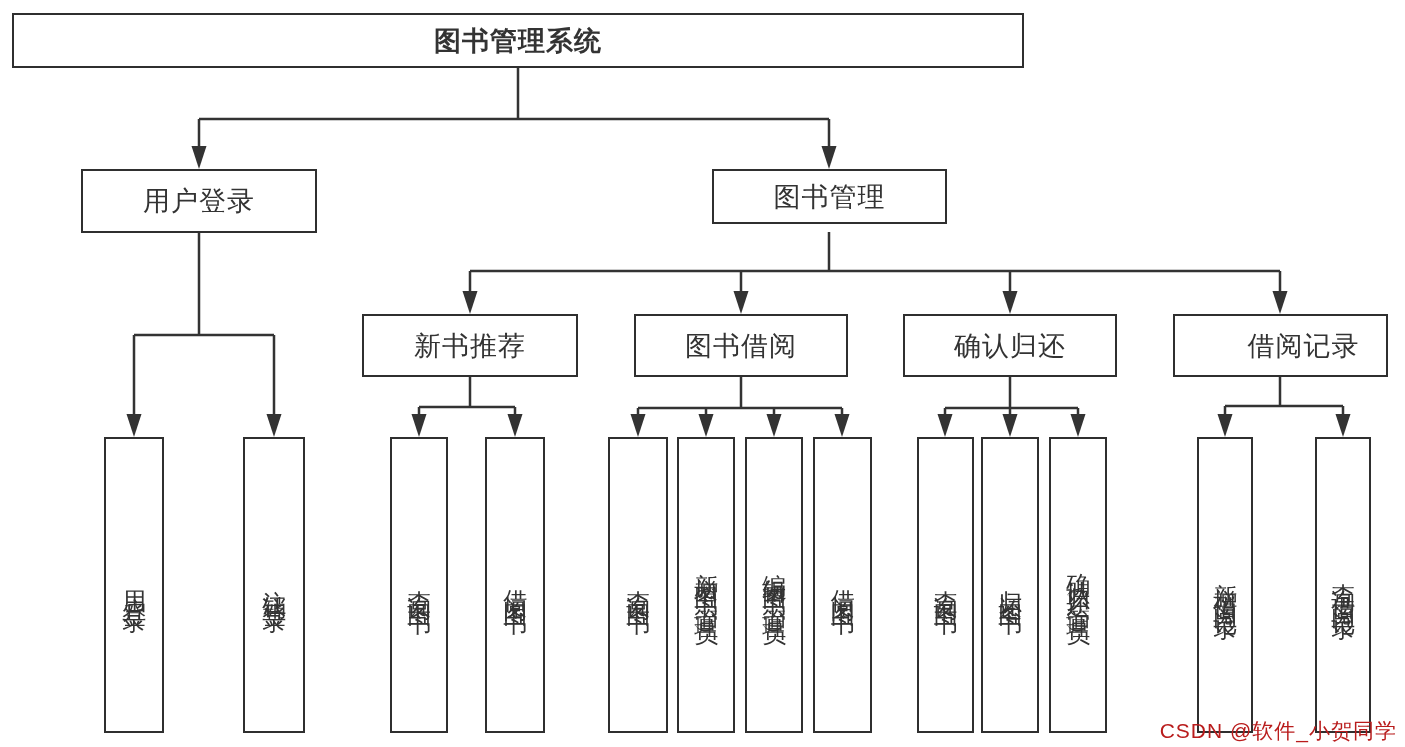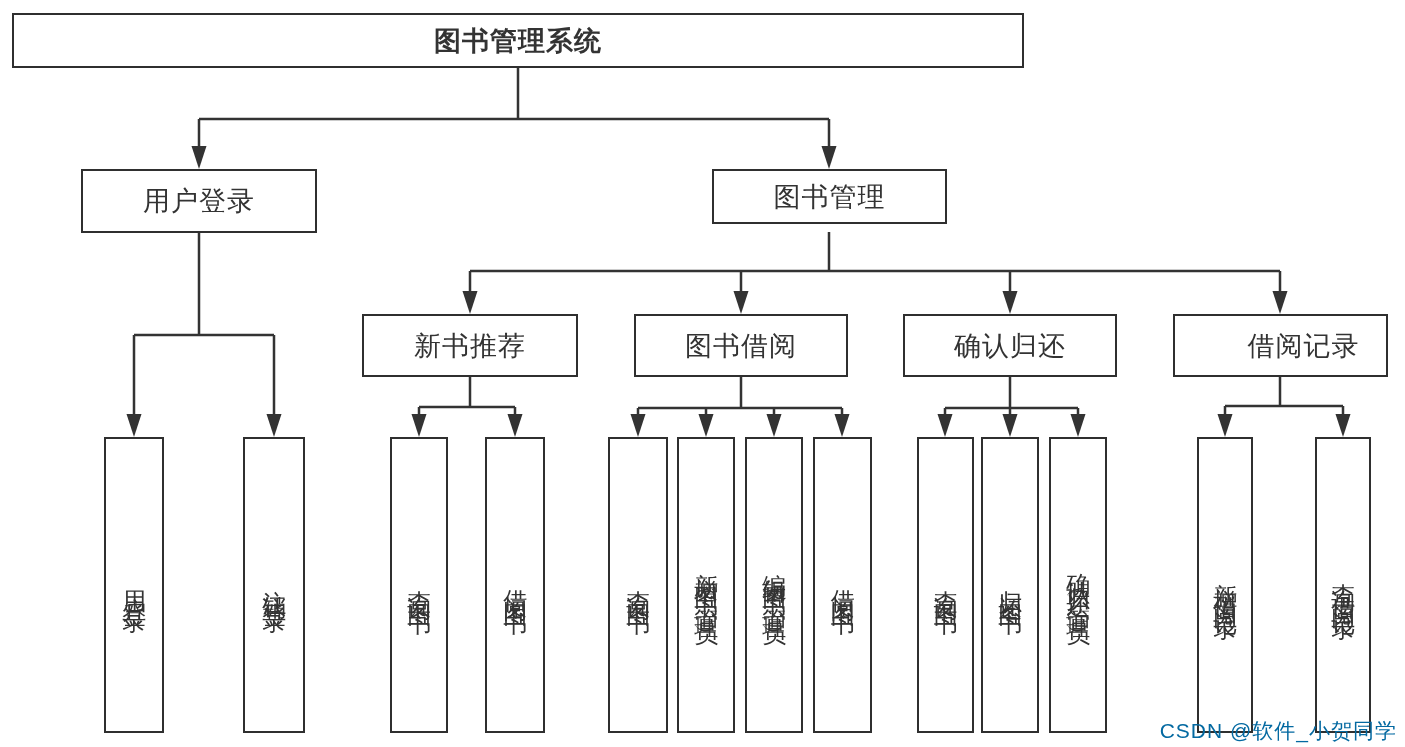--- a/index.html
+++ b/index.html
@@ -30,21 +30,21 @@
     letter-spacing:7px;
     line-height:1.1;
     white-space:nowrap;
   }
   .watermark {
     position:absolute;
     right:8px;
     bottom:2px;
     font-size:21px;
     letter-spacing:1px;
-    color:#0369a1;
+    color:#b91c1c;
     z-index:3;
     white-space:nowrap;
   }
 </style>
 </head>
 <body>
 
 <div class="stage">
 
   <svg width="1405" height="747" viewBox="0 0 1405 747">

